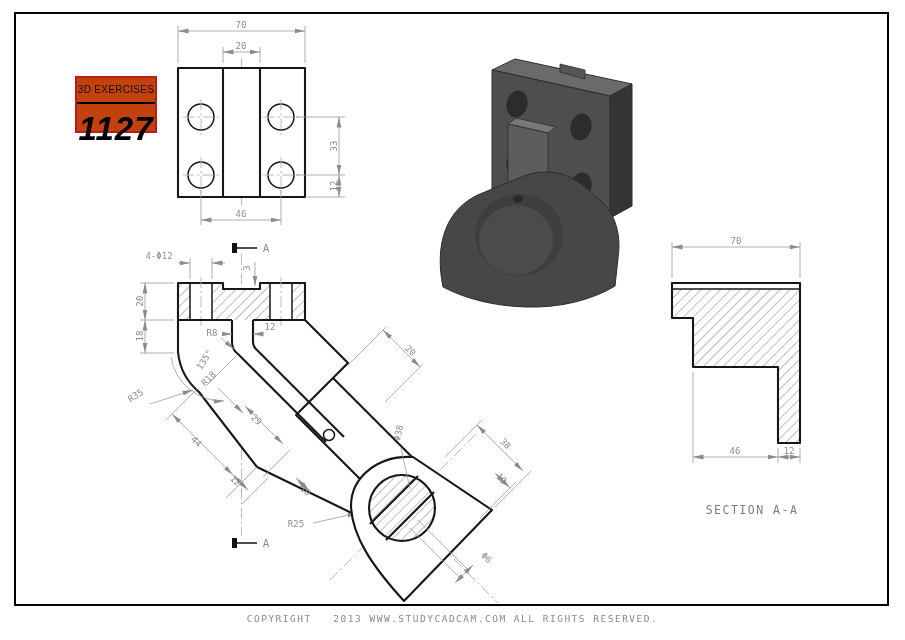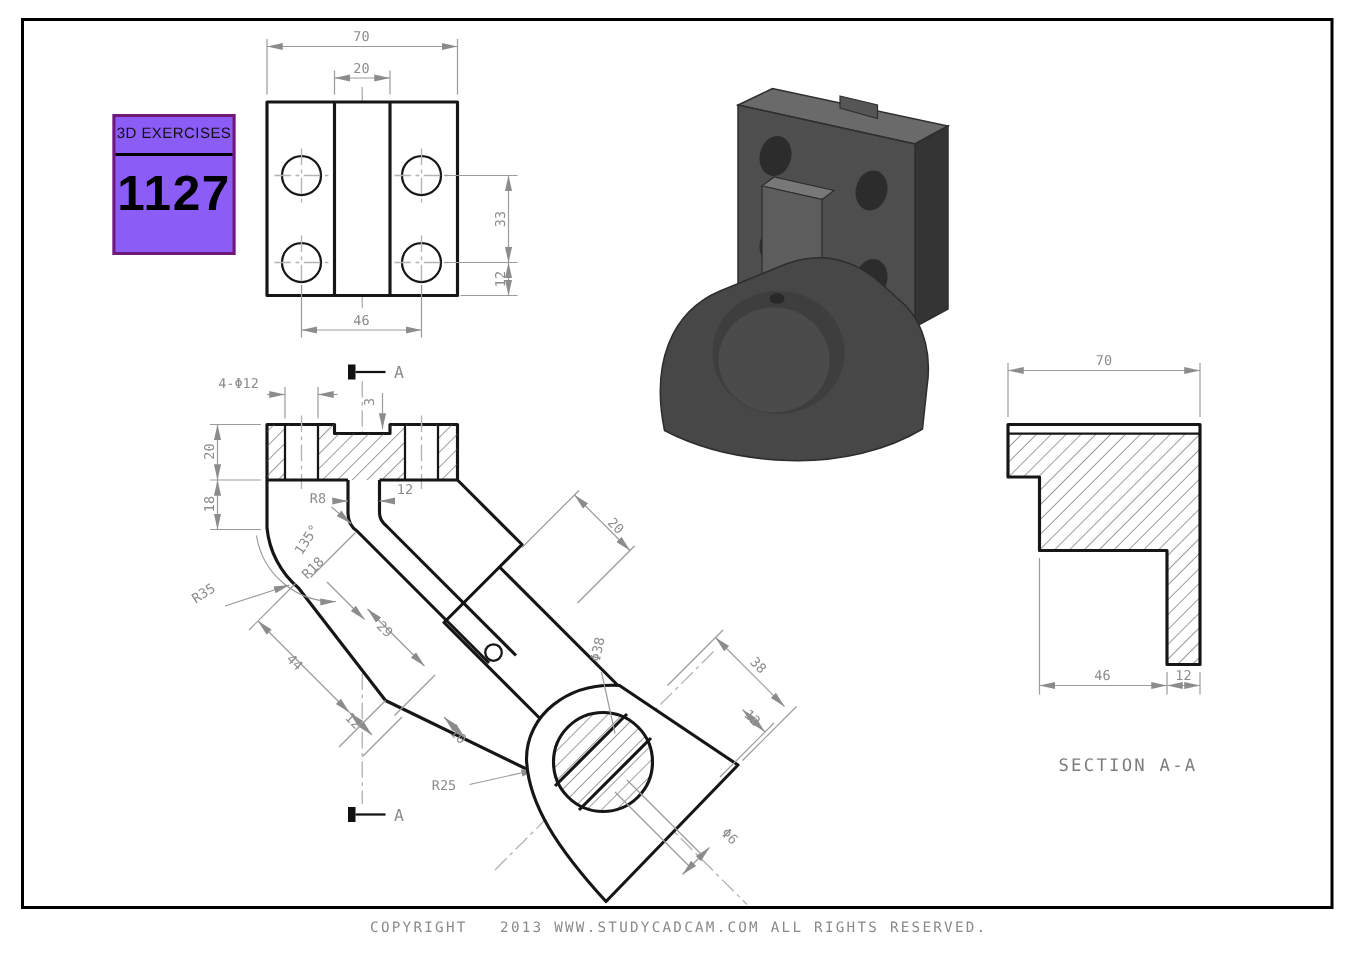--- a/index.html
+++ b/index.html
@@ -1,25 +1,25 @@
 <!DOCTYPE html>
 <html><head>
 <meta charset="utf-8">
 <style>
   html,body{margin:0;padding:0;background:#fff;}
   #page{position:relative;width:905px;height:640px;background:#fff;overflow:hidden;
         font-family:"DejaVu Sans Mono", monospace;}
   #frame{position:absolute;left:14px;top:12px;width:875px;height:594px;
          border:2.5px solid #000;box-sizing:border-box;}
-  #titlebox{position:absolute;left:75px;top:76px;width:82px;height:94px;
-            border:2px solid #701a75;box-sizing:border-box;background:#8b5cf6;z-index:3;}
+  #titlebox{position:absolute;left:75px;top:76px;width:82px;height:57px;
+            border:2px solid #b91c1c;box-sizing:border-box;background:#c2410c;z-index:3;}
   #titlebox .series{height:24px;line-height:24px;text-align:center;border-bottom:2px solid #000;
             font-family:"Liberation Sans",sans-serif;font-size:10px;color:#111;letter-spacing:.3px;}
   #titlebox .number{height:50px;line-height:50px;text-align:center;
-            font-family:"Liberation Sans",sans-serif;font-weight:bold;font-size:33px;color:#000;letter-spacing:1px;}
+            font-family:"Liberation Sans",sans-serif;font-weight:bold;font-size:33px;color:#000;letter-spacing:1px;font-style:italic;}
   #footer{position:absolute;left:0;right:0;top:613px;text-align:center;
           font-family:"DejaVu Sans Mono",monospace;font-size:9.5px;color:#8a8a8a;
           letter-spacing:1.5px;white-space:pre;}
   svg{position:absolute;left:0;top:0;}
   .out{stroke:#161616;stroke-width:2.1;fill:none;stroke-linejoin:round;}
   .outf{stroke:#161616;stroke-width:2.1;fill:#fff;stroke-linejoin:round;}
   .med{stroke:#161616;stroke-width:1.5;fill:none;}
   .thin{stroke:#9b9b9b;stroke-width:0.8;fill:none;}
   .cl{stroke:#b3b3b3;stroke-width:0.9;fill:none;stroke-dasharray:11 3 2.5 3;}
   .dim{font-size:9px;fill:#8c8c8c;text-anchor:middle;dominant-baseline:middle;}

